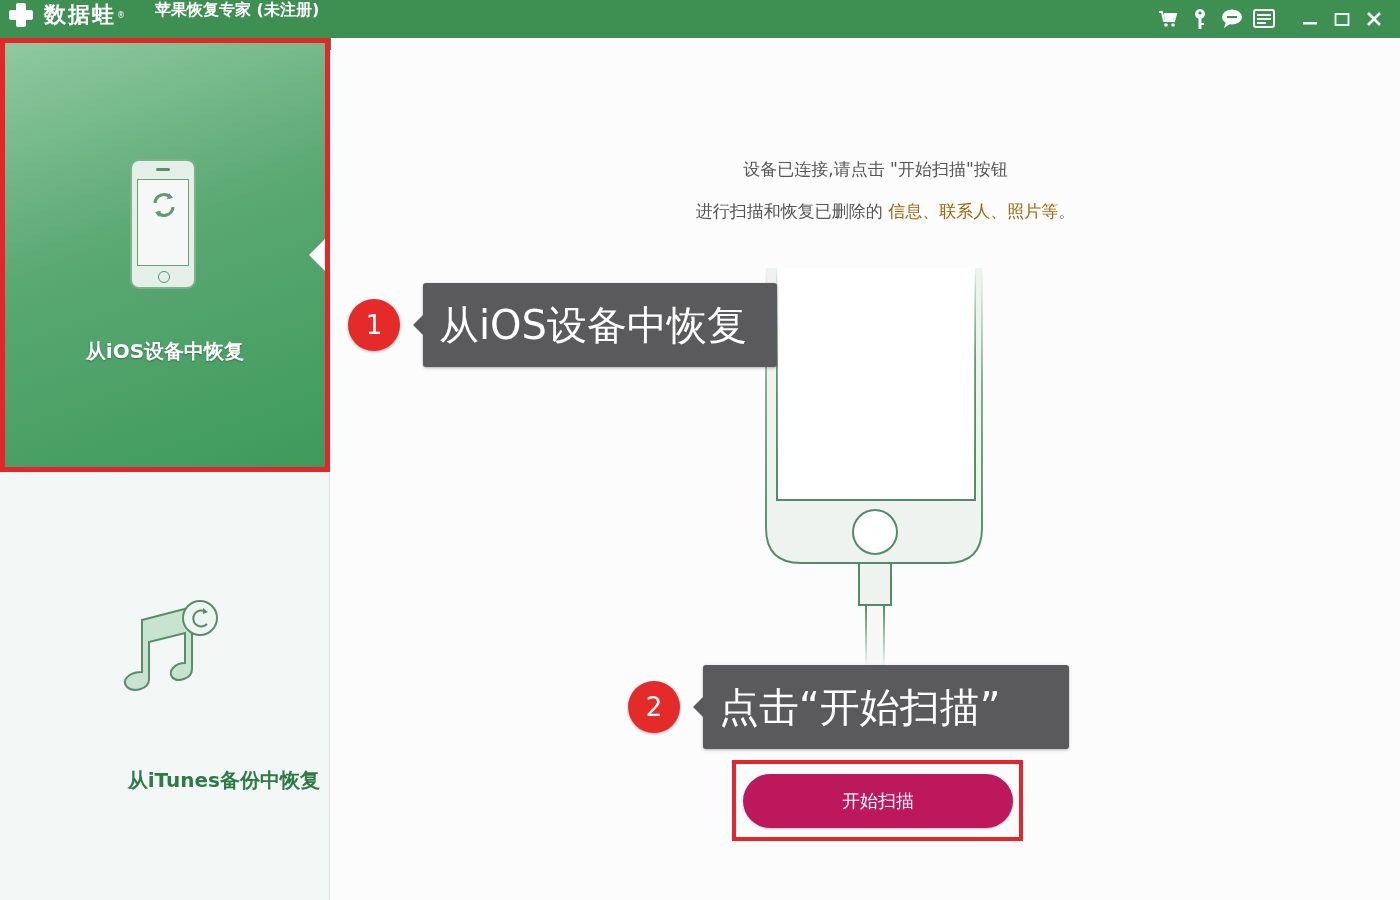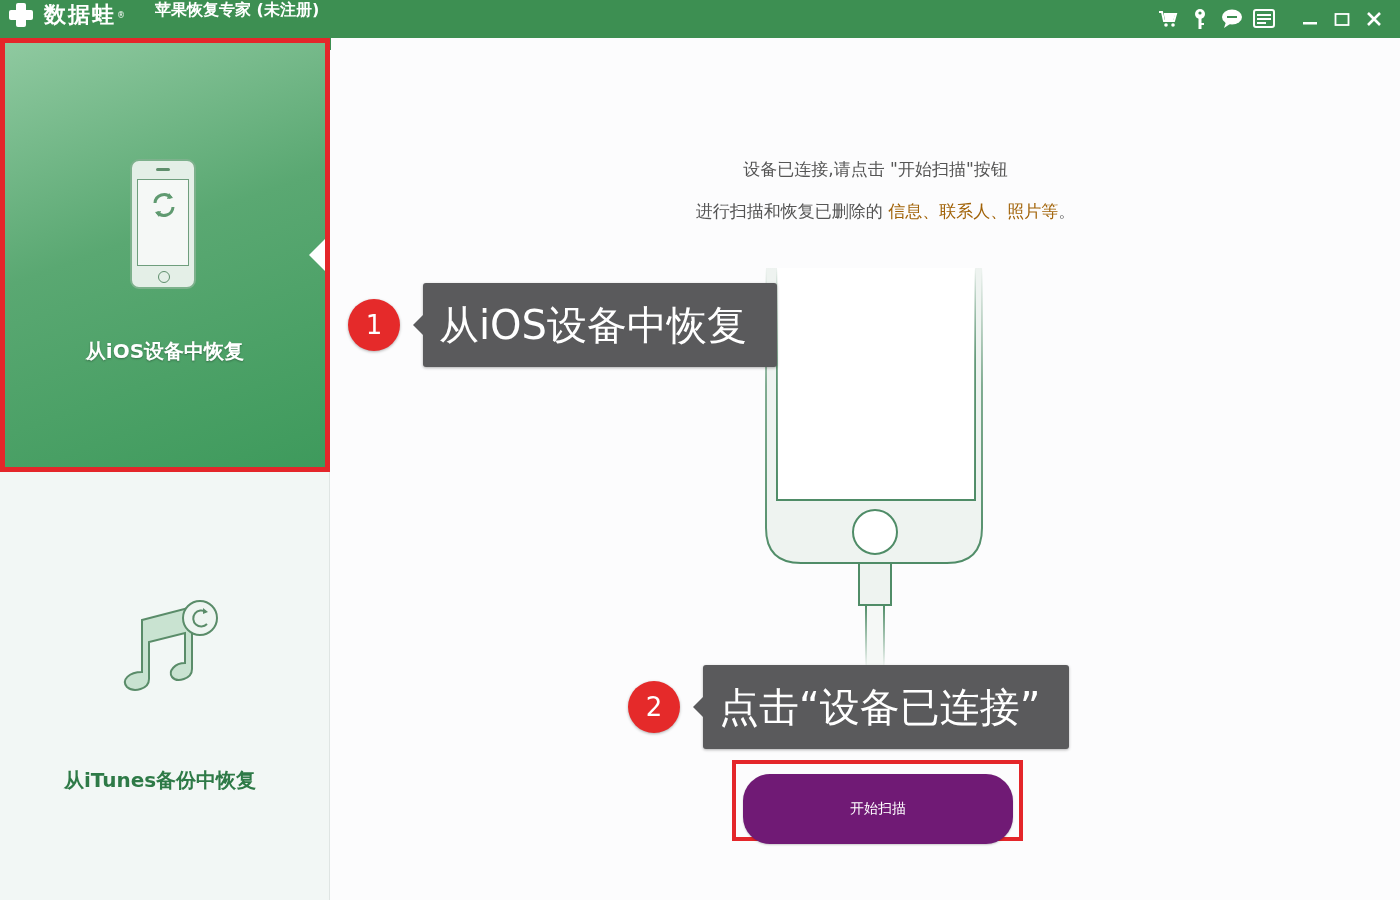--- a/index.html
+++ b/index.html
@@ -21,40 +21,40 @@
   .side-item-ios { position: absolute; left: 0; top: 0; width: 330px; height: 434px; background: linear-gradient(160deg, #8fc9a0 0%, #5aa872 45%, #3e9a5c 100%); border: 5px solid #e4262a; }
   .side-item-ios .pointer { position: absolute; right: 0px; top: 196px; width: 0; height: 0; border-top: 16px solid transparent; border-bottom: 16px solid transparent; border-right: 16px solid #ffffff; }
   .phone-icon { position: absolute; left: 125px; top: 116px; width: 66px; height: 130px; background: #e4efe7; border: 2px solid #7db18c; border-radius: 9px; }
   .phone-icon .scr { position: absolute; left: 5px; top: 18px; width: 52px; height: 87px; background: #f5f8f6; border: 1px solid #6f9e7d; }
   .phone-icon .spk { position: absolute; left: 24px; top: 7px; width: 14px; height: 3px; background: #5f8e6c; border-radius: 2px; }
   .phone-icon .home { position: absolute; left: 26px; top: 110px; width: 12px; height: 12px; border: 1.5px solid #5f8e6c; border-radius: 50%; }
   .phone-icon .sync { position: absolute; left: 14px; top: 26px; }
   .side-label-ios { position: absolute; left: 0; top: 295px; width: 320px; text-align: center; color: #fff; font-size: 20px; font-weight: bold; text-shadow: 0 1px 2px rgba(0,0,0,0.3); }
   .side-item-itunes { position: absolute; left: 0; top: 434px; width: 330px; height: 428px; }
   .music-icon { position: absolute; left: 115px; top: 125px; }
-  .side-label-itunes { position: absolute; left: 0; top: 295px; width: 320px; text-align: center; color: #2e7a47; font-size: 20px; font-weight: bold; }
+  .side-label-itunes { position: absolute; left: 0; top: 295px; width: 320px; text-align: right; color: #2e7a47; font-size: 20px; font-weight: bold; }
 
   .main { position: absolute; left: 331px; top: 38px; width: 1069px; height: 862px; background: #fcfcfd; }
   .instr1 { position: absolute; left: 0; top: 120px; width: 1069px; text-align: center; font-size: 17px; color: #555; padding-left: 20px; }
   .instr2 { position: absolute; left: 0; top: 162px; width: 1069px; text-align: center; font-size: 17px; color: #555; padding-left: 40px; }
   .instr2 .hl { color: #a16207; }
 
   .big-phone { position: absolute; left: 432px; top: 230px; }
   .device-name { position: absolute; left: 430px; top: 674px; width: 230px; font-size: 15px; color: #888; text-align: center; }
 
   .callout { position: absolute; background: #5a5a5c; color: #fff; border-radius: 3px; box-shadow: 0 1px 3px rgba(0,0,0,0.3); display: flex; align-items: center; }
   .callout::before { content: ""; position: absolute; left: -10px; top: 50%; margin-top: -10px; border-top: 10px solid transparent; border-bottom: 10px solid transparent; border-right: 10px solid #5a5a5c; }
   .callout-1 { left: 92px; top: 245px; width: 354px; height: 84px; font-size: 40px; padding-left: 16px; }
   .callout-2 { left: 372px; top: 627px; width: 366px; height: 84px; font-size: 40px; padding-left: 16px; }
   .step-badge { position: absolute; width: 52px; height: 52px; border-radius: 50%; background: #e52a2a; color: #fff; font-size: 26px; display: flex; align-items: center; justify-content: center; box-shadow: 0 1px 3px rgba(0,0,0,0.3); }
   .badge-1 { left: 17px; top: 261px; }
   .badge-2 { left: 297px; top: 643px; }
 
   .scan-frame { position: absolute; left: 401px; top: 722px; width: 291px; height: 81px; border: 4px solid #e4262a; }
-  .scan-btn { position: absolute; left: 412px; top: 736px; width: 270px; height: 70px; border-radius: 27px; background: #701a75; color: #fff; font-size: 14px; display: flex; align-items: center; justify-content: center; border: none; box-shadow: 0 1px 2px rgba(0,0,0,0.2); }
+  .scan-btn { position: absolute; left: 412px; top: 736px; width: 270px; height: 54px; border-radius: 27px; background: #be185d; color: #fff; font-size: 18px; display: flex; align-items: center; justify-content: center; border: none; box-shadow: 0 1px 2px rgba(0,0,0,0.2); }
 </style>
 </head>
 <body>
 
 <div class="titlebar">
   <div class="logo">
     <div class="logo-cross"></div>
     <span class="logo-text">数据蛙</span>
     <span class="logo-reg">®</span>
   </div>
@@ -162,17 +162,17 @@
     <rect x="96" y="295" width="32" height="42" fill="#eef3f0" stroke="#4f8c67" stroke-width="2"></rect>
     <rect x="103" y="337" width="18" height="63" fill="#f5f8f6" stroke="url(#cableFade)" stroke-width="2"></rect>
   </svg>
 
   <div class="device-name">(iPhone 6) 已连接</div>
 
   <div class="step-badge badge-1">1</div>
   <div class="callout callout-1">从iOS设备中恢复</div>
 
   <div class="step-badge badge-2">2</div>
-  <div class="callout callout-2">点击“设备已连接”</div>
+  <div class="callout callout-2">点击“开始扫描”</div>
 
   <div class="scan-frame"></div>
   <button class="scan-btn">开始扫描</button>
 </div>
 
 </body></html>

